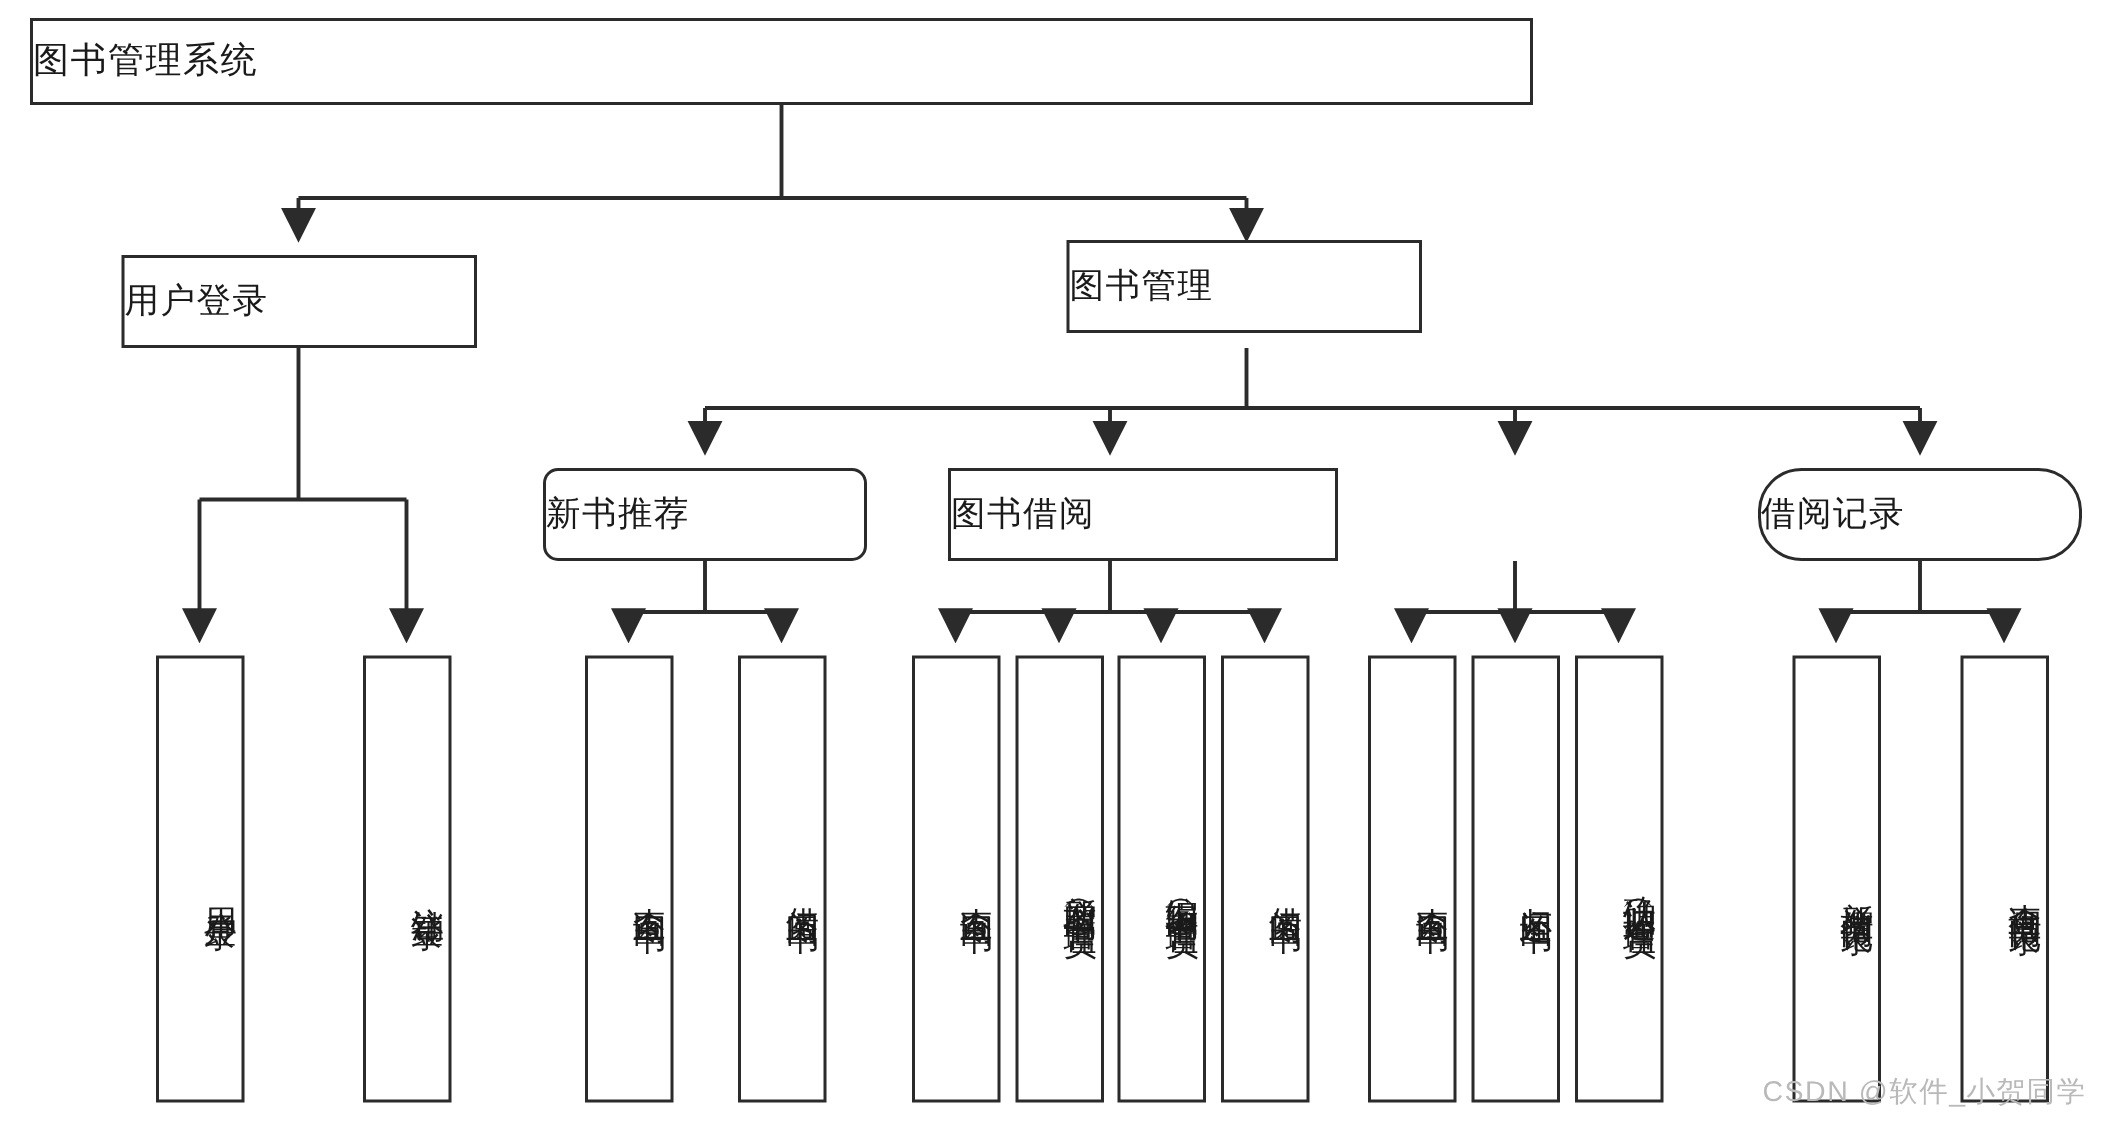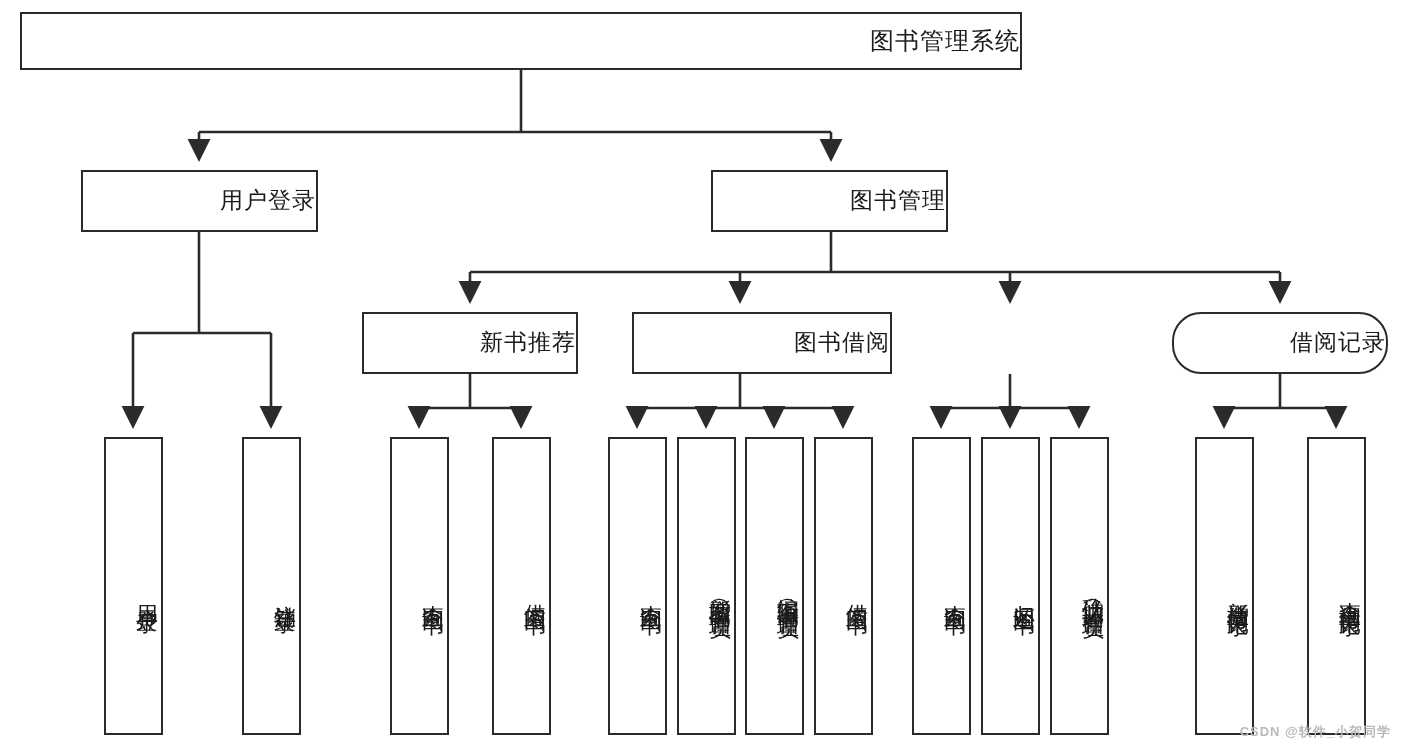--- a/index.html
+++ b/index.html
@@ -22,21 +22,21 @@
     height:747px;
     pointer-events:none;
   }
   .node{
     position:absolute;
     box-sizing:border-box;
     background:#ffffff;
     border:2px solid #2b2b2b;
     display:flex;
     align-items:center;
-    justify-content:flex-end;
+    justify-content:flex-start;
     color:#1a1a1a;
   }
   .node.h{
     font-size:23px;
     letter-spacing:1px;
     line-height:1.2;
   }
   .node.root{ font-size:24px; }
   .node.v{
     writing-mode:vertical-rl;
@@ -51,26 +51,25 @@
   }
   .node.v .vtext{
     writing-mode:vertical-rl;
     text-orientation:upright;
     display:block;
   }
   .watermark{
     position:absolute;
     right:14px;
     bottom:6px;
-    font-size:13px;
+    font-size:19px;
     color:#b9b9b9;
     letter-spacing:1px;
     white-space:nowrap;
     user-select:none;
-    font-weight:bold;
   }
 </style>
 </head>
 <body>
 
 <div id="diagram">
 
   <svg class="edges" viewBox="0 0 1405 747" xmlns="http://www.w3.org/2000/svg">
     <defs>
       <marker id="arrow" viewBox="0 0 12 12" refX="10" refY="6" markerWidth="9" markerHeight="9" orient="auto-start-reverse">
@@ -122,25 +121,25 @@
   </svg>
 
   <div class="node h root" style="left:20px; top:12px; width:1002px; height:58px;">
     <span>图书管理系统</span>
   </div>
 
   <div class="node h" style="left:81px; top:170px; width:237px; height:62px;">
     <span>用户登录</span>
   </div>
 
-  <div class="node h" style="left:711px; top:170px; width:237px; height:62px;">
+  <div class="node h" style="left:711px; top:160px; width:237px; height:62px;">
     <span>图书管理</span>
   </div>
 
-  <div class="node h" style="left:362px; top:312px; width:216px; height:62px;">
+  <div class="node h" style="left:362px; top:312px; width:216px; height:62px;border-radius:10px;">
     <span>新书推荐</span>
   </div>
 
   <div class="node h" style="left:632px; top:312px; width:260px; height:62px;">
     <span>图书借阅</span>
   </div>
 
 
   <div class="node h" style="left:1172px; top:312px; width:216px; height:62px;border-radius:29px;">
     <span>借阅记录</span>

